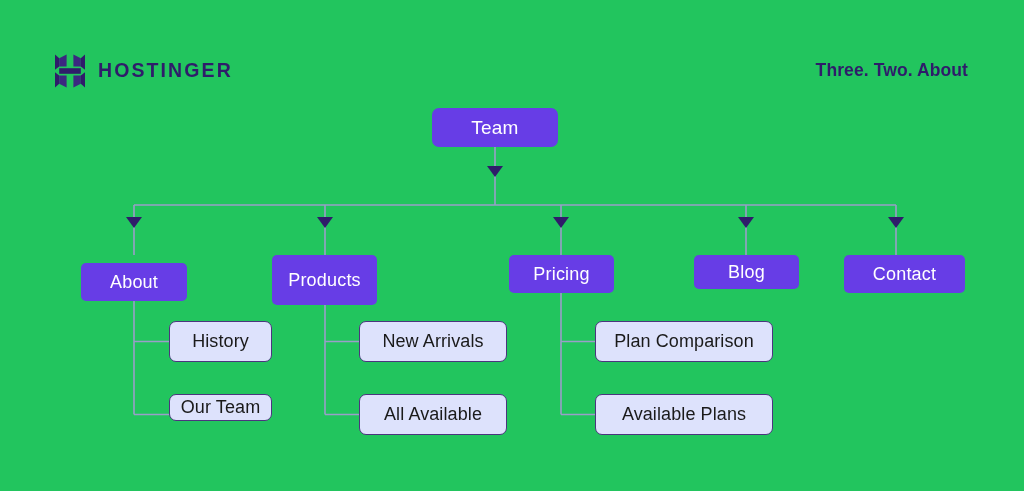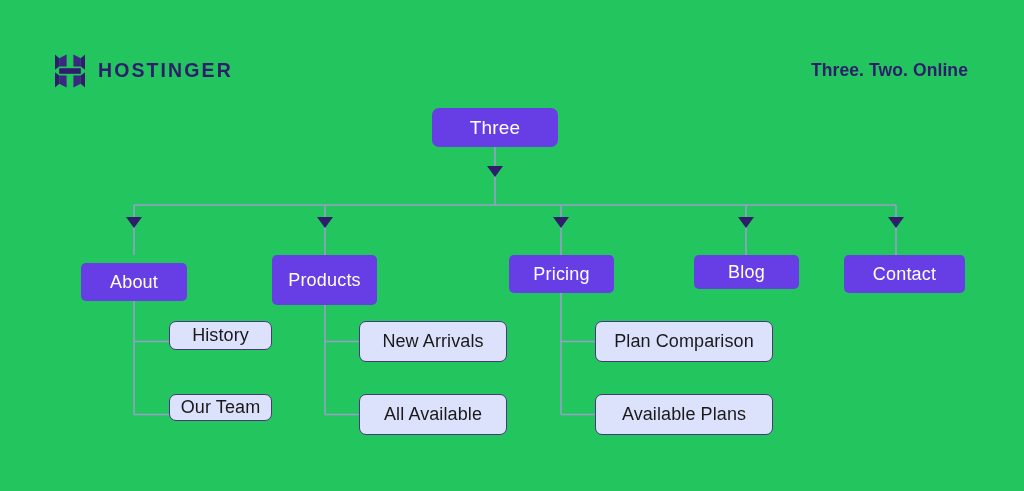--- a/index.html
+++ b/index.html
@@ -111,21 +111,21 @@
       <path d="M25.8 5.2 L30 1.5 L30 16.8 L25.8 13.5 Z" fill="#2f1c6a"></path>
       <path d="M4.2 15.2 L25.8 15.2 L25.8 20.8 L4.2 20.8 Z" fill="#2f1c6a"></path>
       <path d="M0 19.2 L4.2 22.5 L4.2 30.8 L0 34.5 Z" fill="#2f1c6a"></path>
       <path d="M4.2 22.5 L11.6 22.5 L11.6 34.5 L4.2 30.8 Z" fill="#3b2880"></path>
       <path d="M18.4 22.5 L25.8 22.5 L25.8 30.8 L18.4 34.5 Z" fill="#3b2880"></path>
       <path d="M25.8 22.5 L30 19.2 L30 34.5 L25.8 30.8 Z" fill="#2f1c6a"></path>
     </svg>
     <span class="brand-word">HOSTINGER</span>
   </div>
 
-  <div class="tagline">Three. Two. Online</div>
+  <div class="tagline">Three. Two. About</div>
 
   <svg id="wires">
       <line x1="495" y1="147" x2="495" y2="205" stroke="#9a9ec9" stroke-width="1.6"></line>
       <polygon points="487,166 503,166 495,177" fill="#2f1c6a"></polygon>
       <line x1="134" y1="205" x2="896" y2="205" stroke="#9a9ec9" stroke-width="1.6"></line>
       <line x1="134" y1="205" x2="134" y2="255" stroke="#9a9ec9" stroke-width="1.6"></line>
       <polygon points="126,217 142,217 134,228" fill="#2f1c6a"></polygon>
       <line x1="134" y1="293" x2="134" y2="414.5" stroke="#9a9ec9" stroke-width="1.6"></line>
       <line x1="134" y1="341.5" x2="169" y2="341.5" stroke="#9a9ec9" stroke-width="1.6"></line>
       <line x1="134" y1="414.5" x2="169" y2="414.5" stroke="#9a9ec9" stroke-width="1.6"></line>
@@ -142,21 +142,21 @@
       <line x1="746" y1="205" x2="746" y2="255" stroke="#9a9ec9" stroke-width="1.6"></line>
       <polygon points="738,217 754,217 746,228" fill="#2f1c6a"></polygon>
       <line x1="896" y1="205" x2="896" y2="255" stroke="#9a9ec9" stroke-width="1.6"></line>
       <polygon points="888,217 904,217 896,228" fill="#2f1c6a"></polygon>
     </svg>
 
   <div id="nodes">
       <div class="node node-primary" style="left: 81px; top: 255px; width: 106px; height: 38px; margin-top: 8px;">
         <span>About</span>
       </div>
-      <div class="node node-leaf" style="left: 169px; top: 321px; width: 103px; height: 29px;">
+      <div class="node node-leaf" style="left: 169px; top: 321px; width: 103px; height: 41px;">
         <span>History</span>
       </div>
       <div class="node node-leaf" style="left: 169px; top: 394px; width: 103px; height: 27px;">
         <span>Our Team</span>
       </div>
       <div class="node node-primary" style="left: 272px; top: 255px; width: 105px; height: 50px;">
         <span>Products</span>
       </div>
       <div class="node node-leaf" style="left: 359px; top: 321px; width: 148px; height: 41px;">
         <span>New Arrivals</span>
@@ -173,17 +173,17 @@
       <div class="node node-leaf" style="left: 595px; top: 394px; width: 178px; height: 41px;">
         <span>Available Plans</span>
       </div>
       <div class="node node-primary" style="left: 694px; top: 255px; width: 105px; height: 34px;">
         <span>Blog</span>
       </div>
       <div class="node node-primary" style="left: 844px; top: 255px; width: 121px; height: 38px;">
         <span>Contact</span>
       </div>
       <div class="node node-root" style="left: 432px; top: 108px; width: 126px; height: 39px;">
-        <span>Three</span>
+        <span>Team</span>
       </div>
     </div>
 
 </div>
 
 </body></html>

